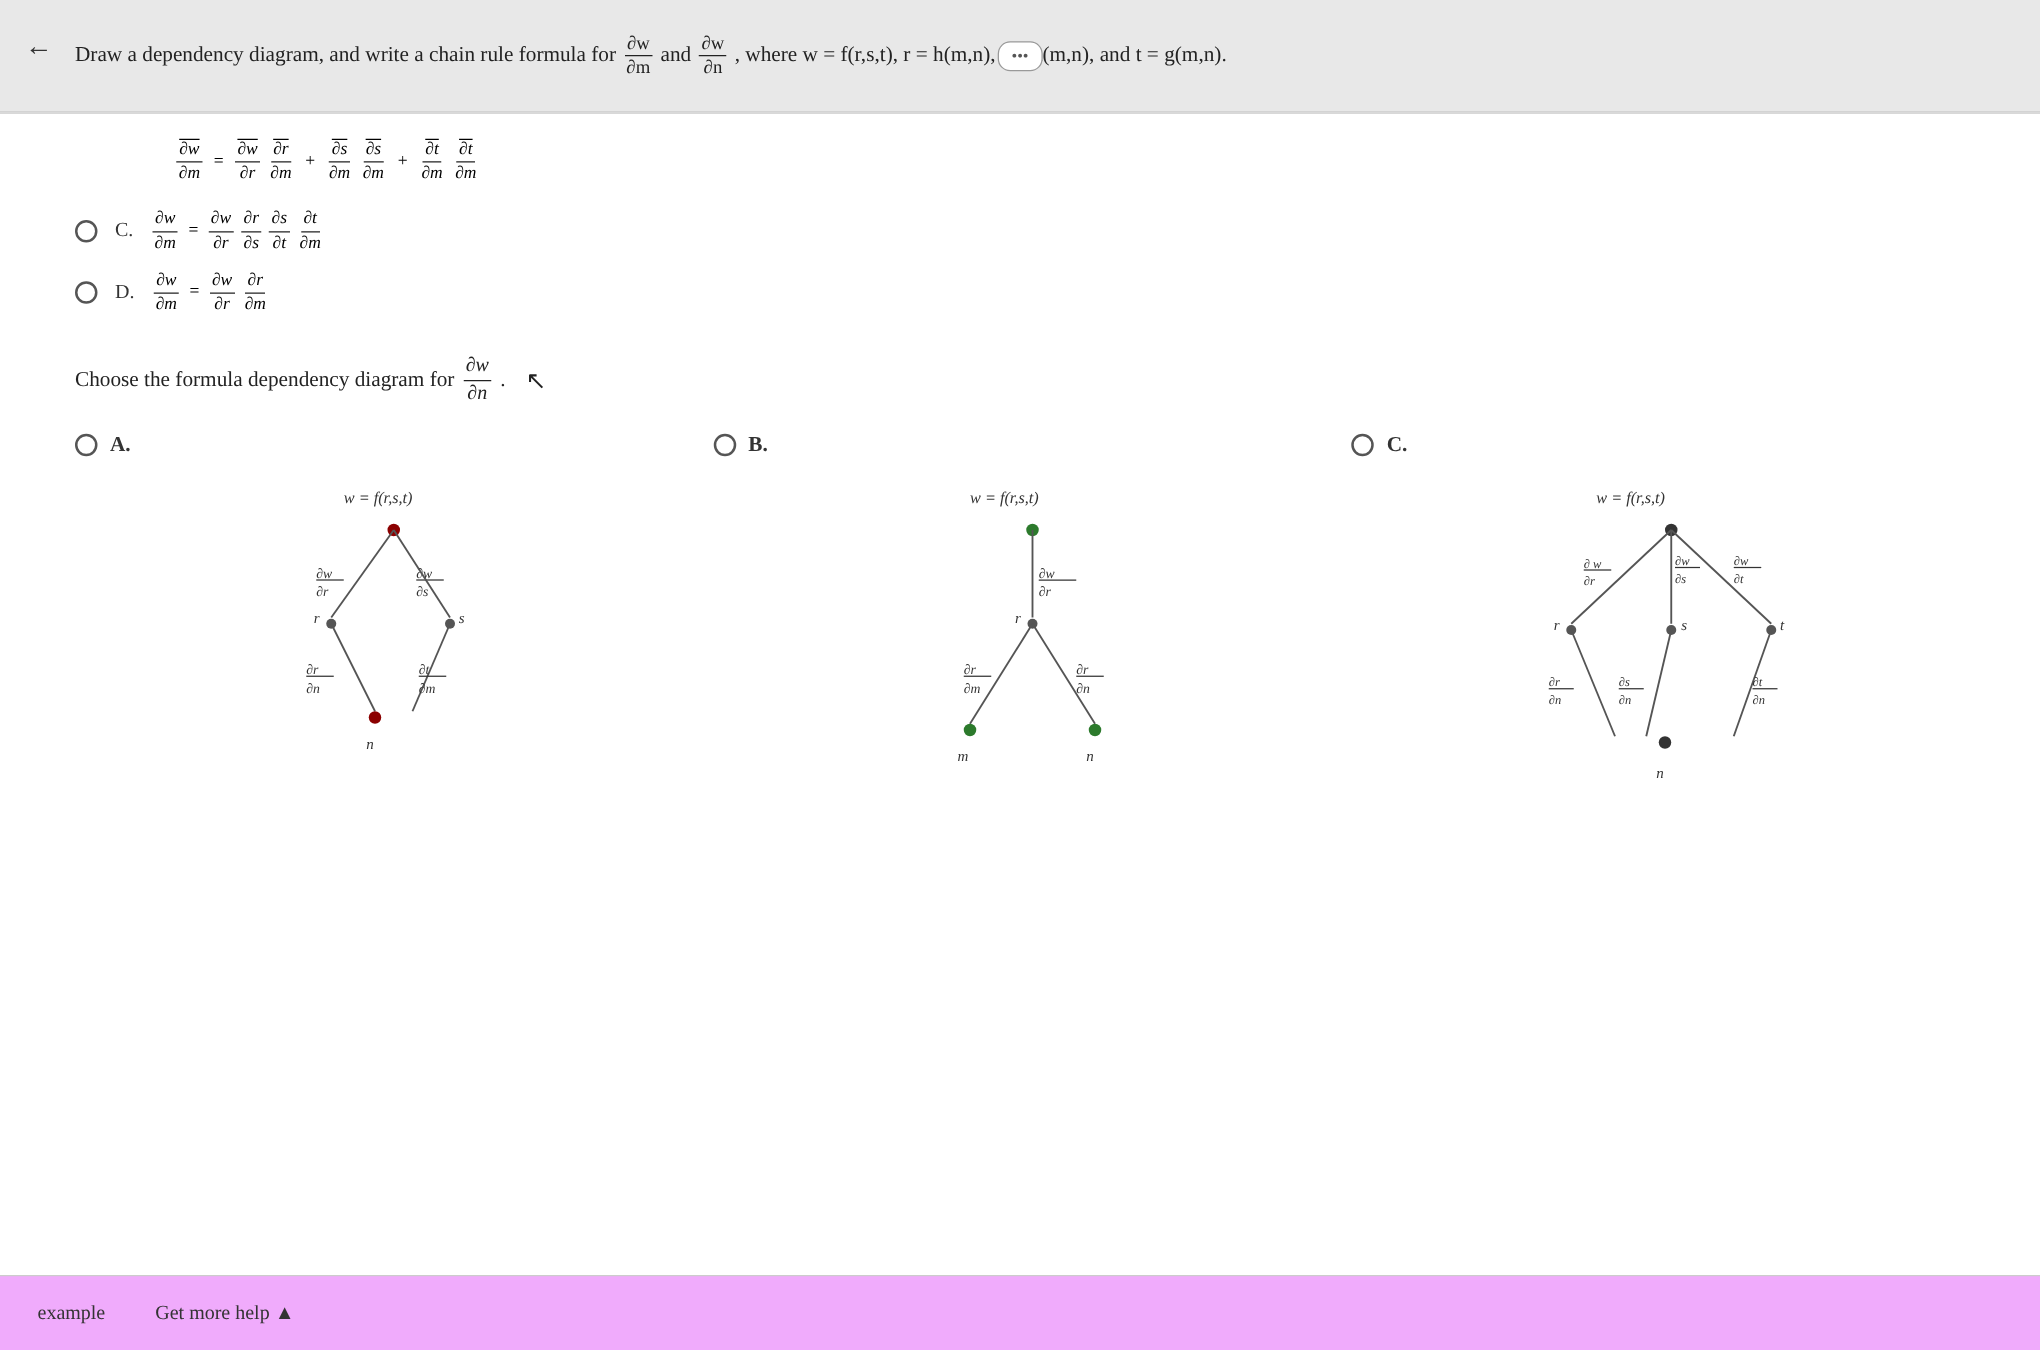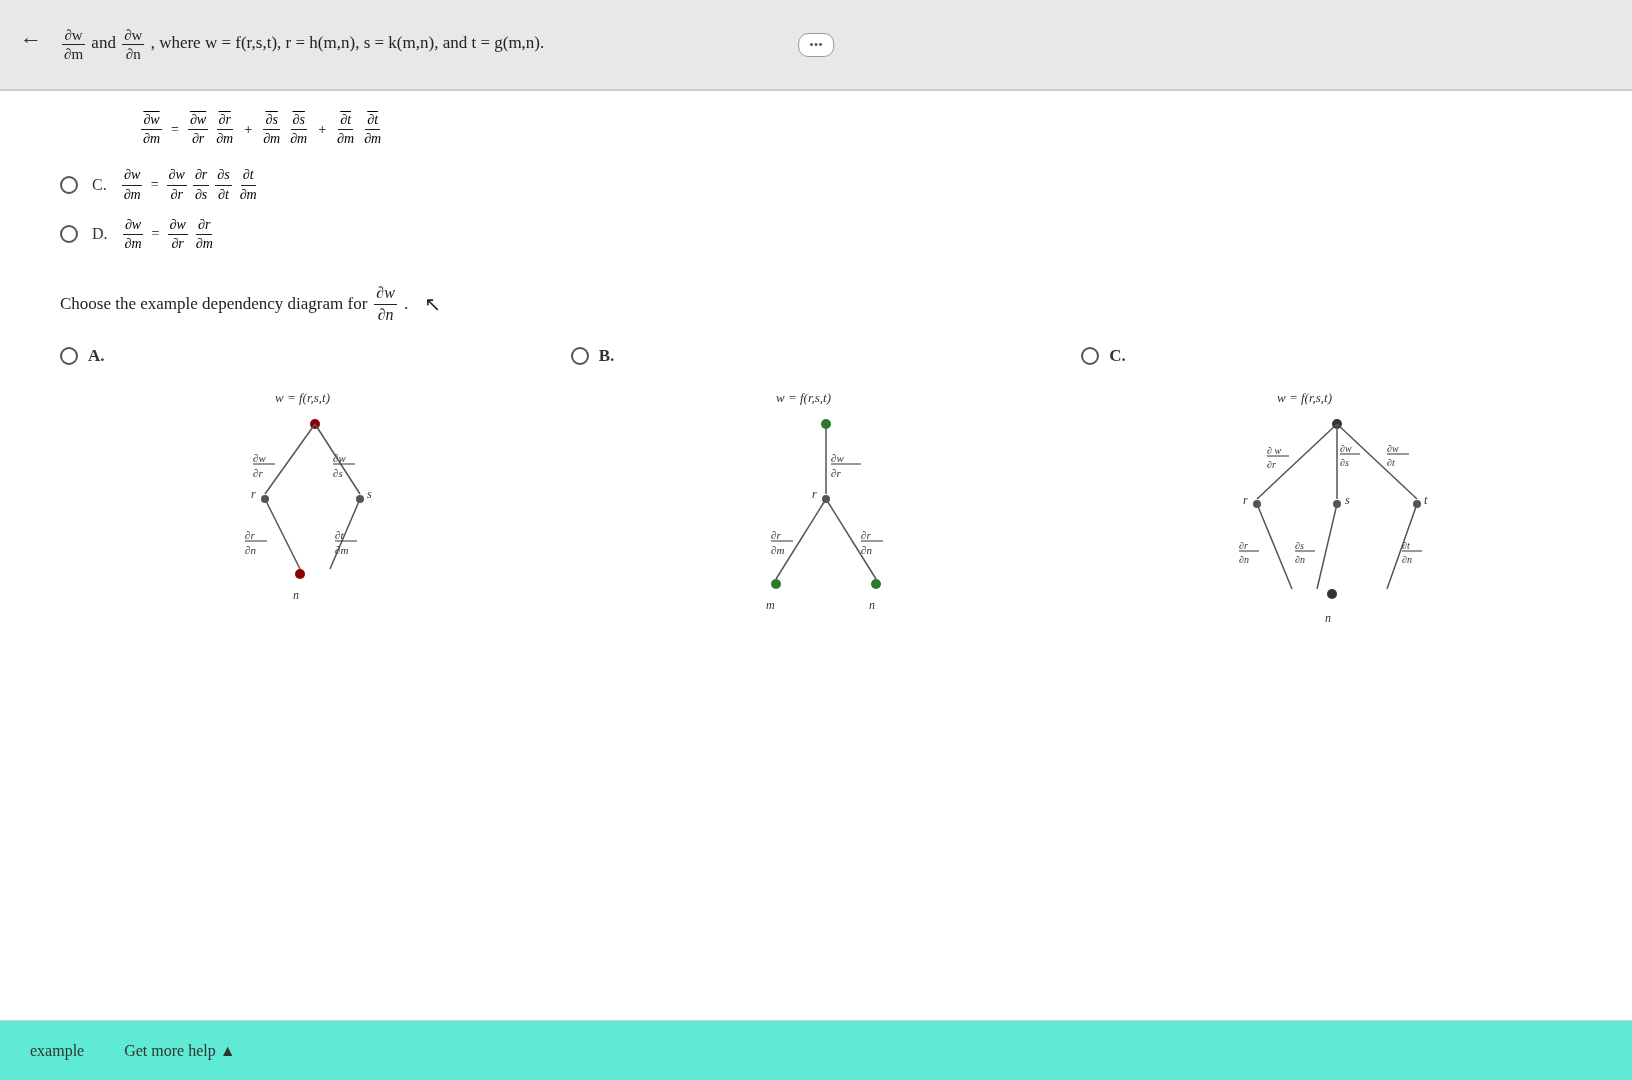--- a/index.html
+++ b/index.html
@@ -178,21 +178,21 @@
       width: 100%;
       display: flex;
       justify-content: center;
     }
     
     .bottom-bar {
       position: absolute;
       bottom: 0;
       left: 0;
       right: 0;
-      background: #5eead4;
+      background: #f0abfc;
       border-top: 1px solid #ccc;
       padding: 16px 30px;
       display: flex;
       align-items: center;
       gap: 40px;
       height: 60px;
     }
     .bottom-link {
       font-size: 16px;
       color: #333;
@@ -204,20 +204,21 @@
     }
   </style>
 </head>
 <body>
 
 <div class="page">
 
   <div class="header">
     <span class="back-arrow">←</span>
     <div class="header-text">
+      <span>Draw a dependency diagram, and write a chain rule formula for</span>
       <span class="fraction-inline">
         <span class="num">∂w</span>
         <span class="den">∂m</span>
       </span>
       <span>and</span>
       <span class="fraction-inline">
         <span class="num">∂w</span>
         <span class="den">∂n</span>
       </span>
       <span>, where w = f(r,s,t), r = h(m,n), s = k(m,n), and t = g(m,n).</span>
@@ -305,21 +306,21 @@
           <span class="den" style="font-style:italic;">∂r</span>
         </span>
         <span class="frac">
           <span class="num" style="font-style:italic;">∂r</span>
           <span class="den" style="font-style:italic;">∂m</span>
         </span>
       </span>
     </div>
 
     <div class="choose-section">
-      <span>Choose the example dependency diagram for</span>
+      <span>Choose the formula dependency diagram for</span>
       <span class="frac" style="font-size:16px;">
         <span class="num" style="font-style:italic;">∂w</span>
         <span class="den" style="font-style:italic;">∂n</span>
       </span>
       <span>.</span>
       <span style="margin-left:10px; font-size:20px;">↖</span>
     </div>
 
     <div class="diagrams-section">
 

